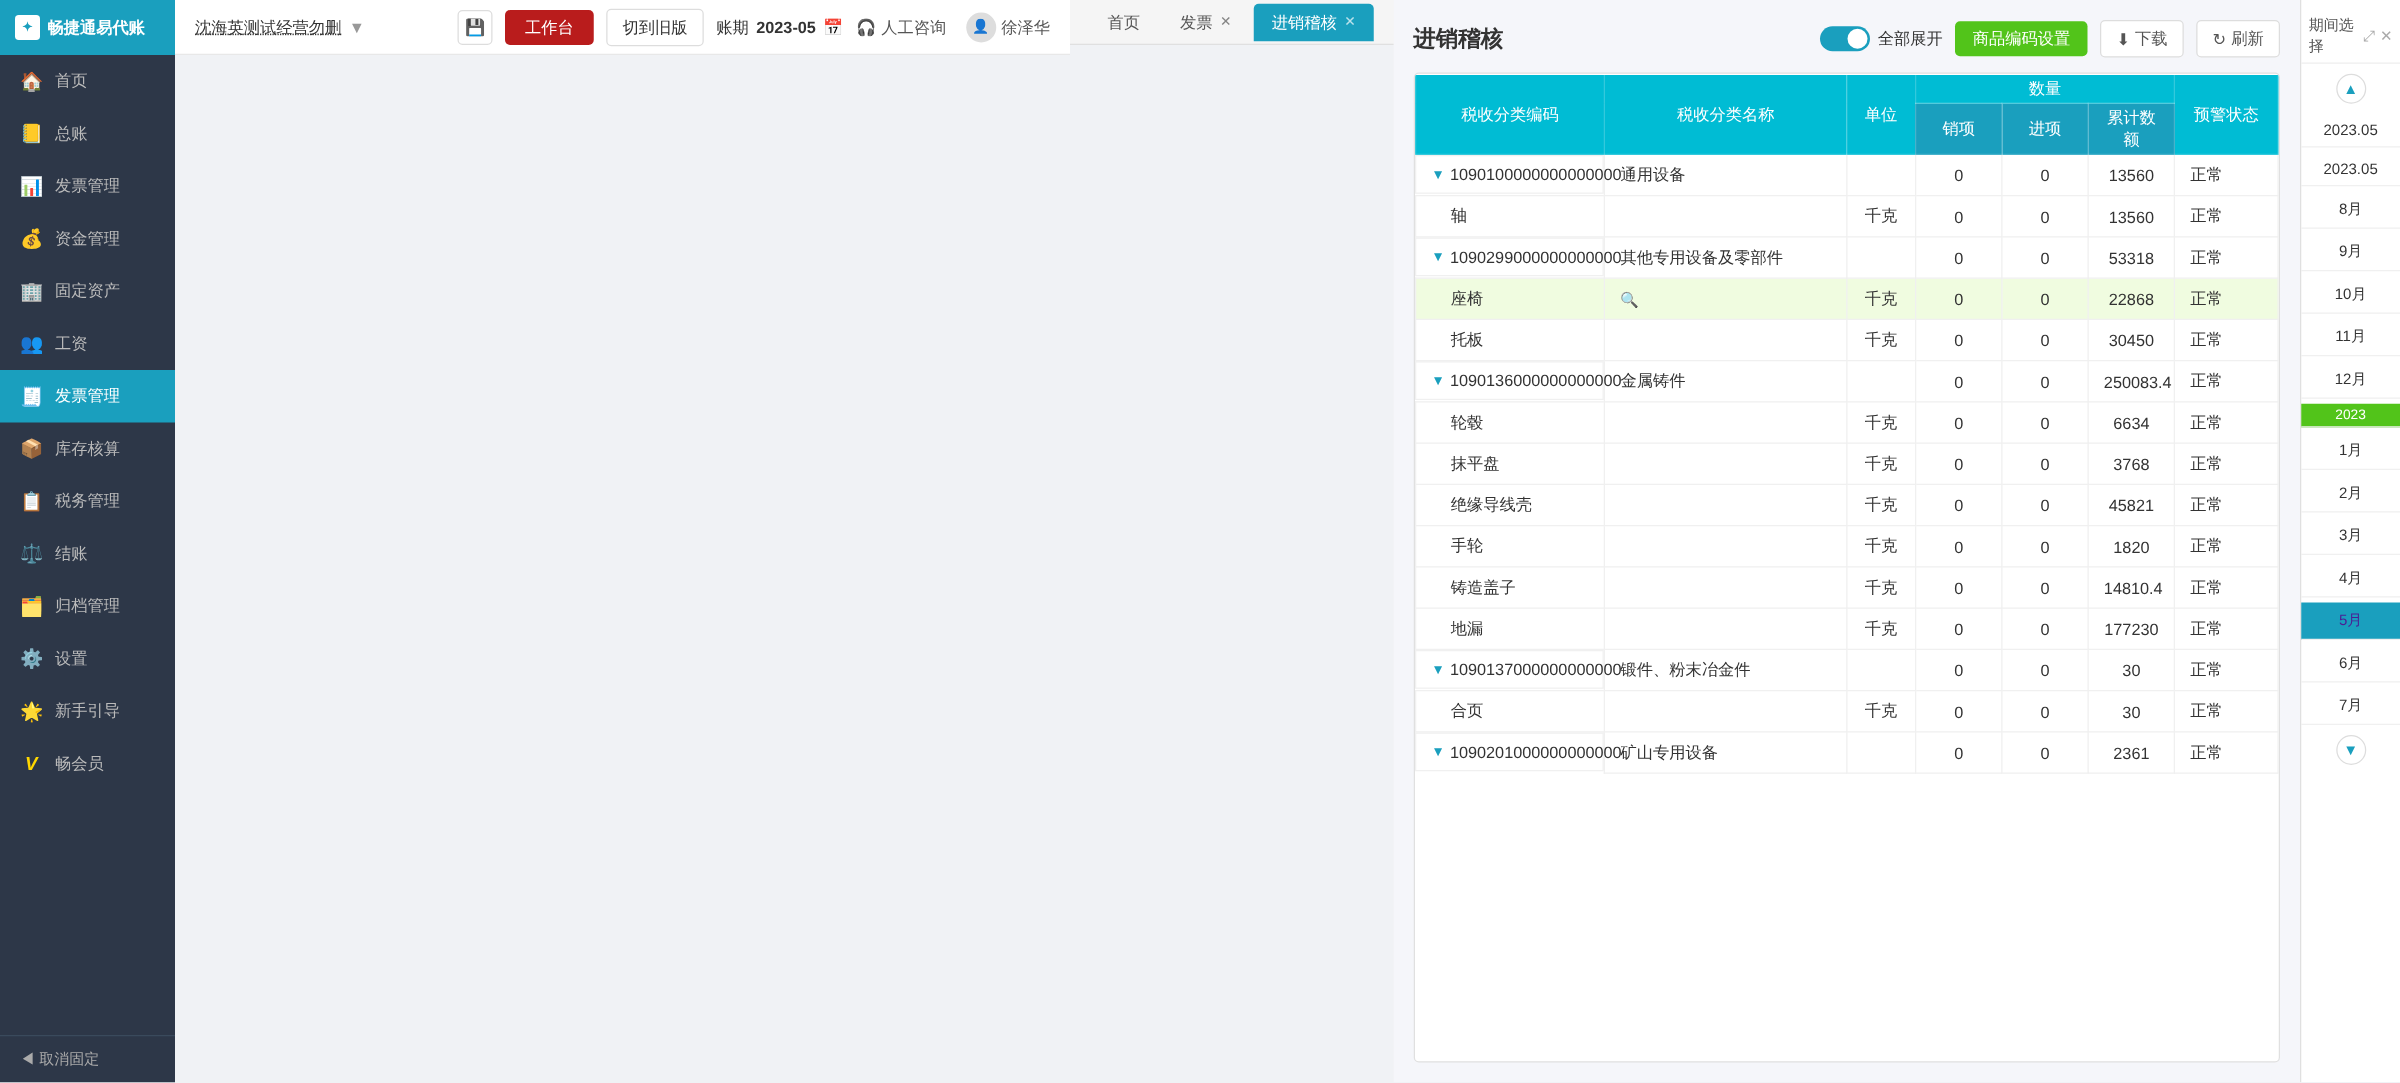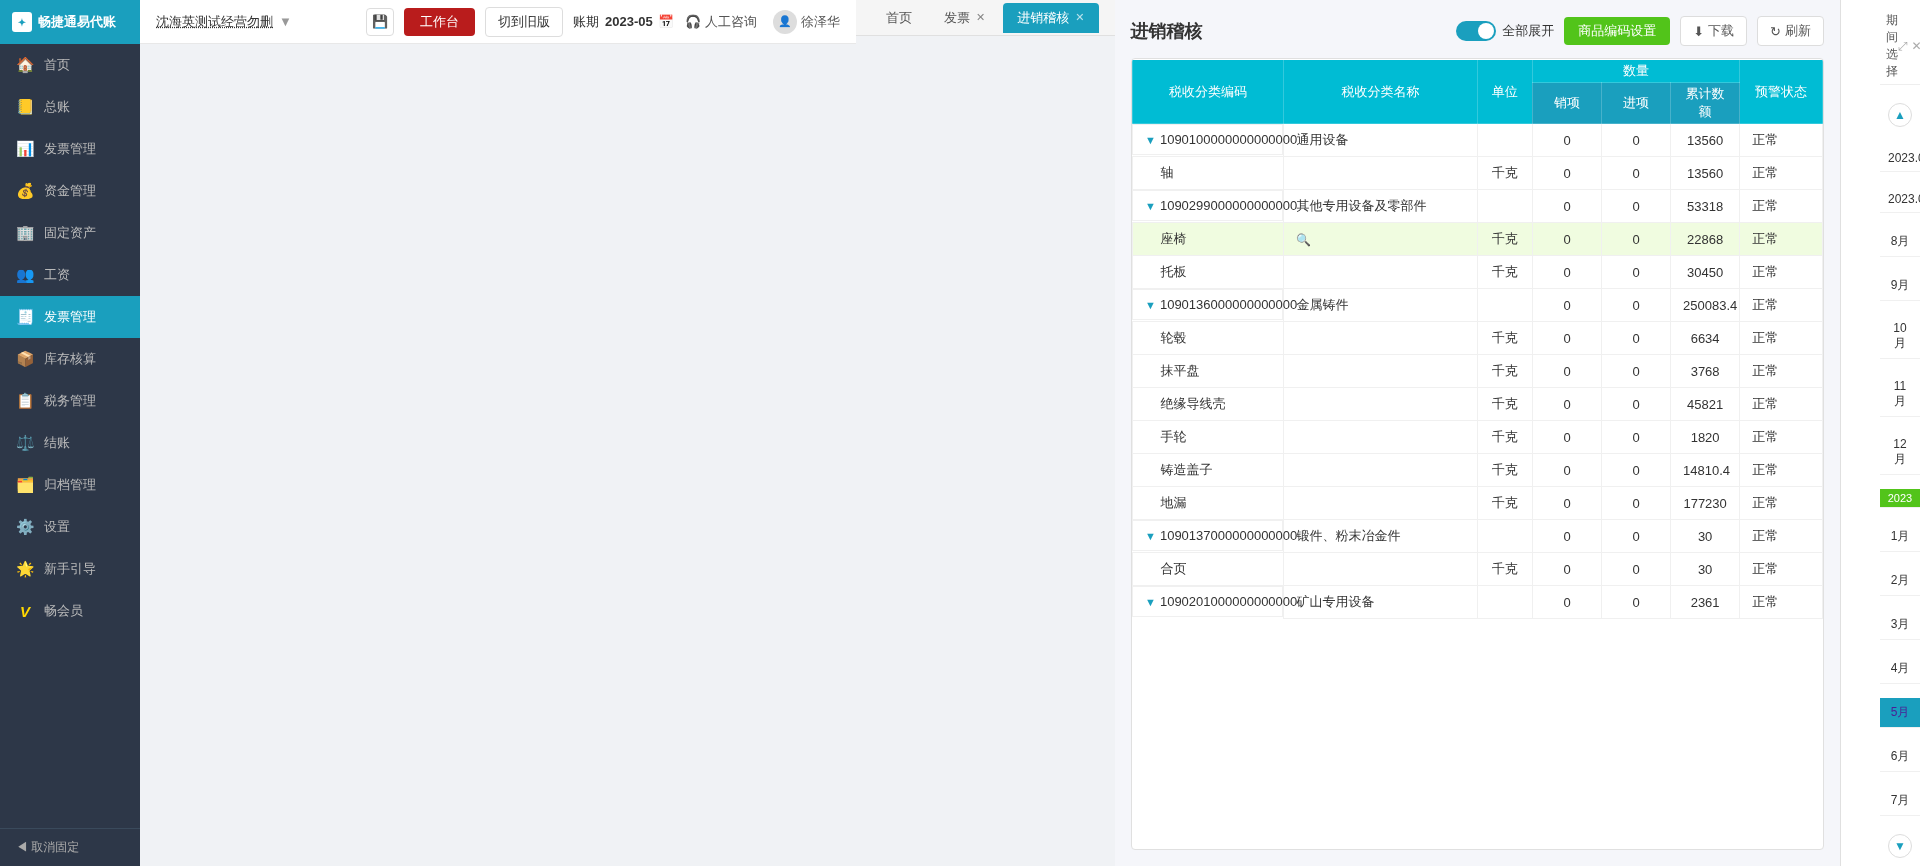--- a/index.html
+++ b/index.html
@@ -319,23 +319,22 @@
 
     
     .right-panel {
       width: 80px;
       background: white;
       border-left: 1px solid #e0e0e0;
       display: flex;
       flex-direction: column;
       align-items: center;
       padding-top: 8px;
-      gap: 14px;
+      gap: 4px;
       flex-shrink: 0;
-      padding-left: 39px;
     }
     .period-item {
       width: 100%;
       padding: 6px 8px;
       text-align: center;
       font-size: 12px;
       color: #333;
       cursor: pointer;
       border-bottom: 1px solid #f0f0f0;
     }

